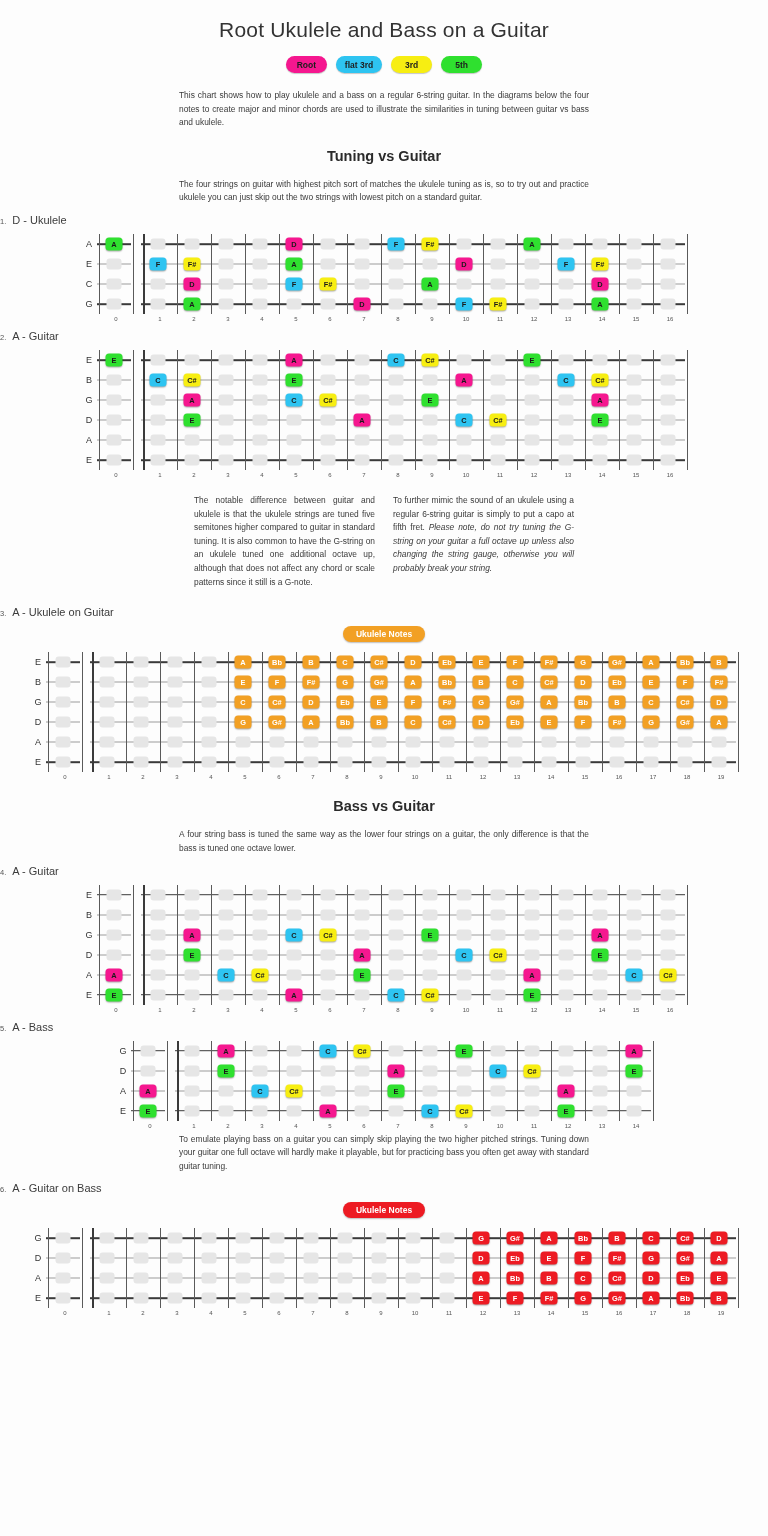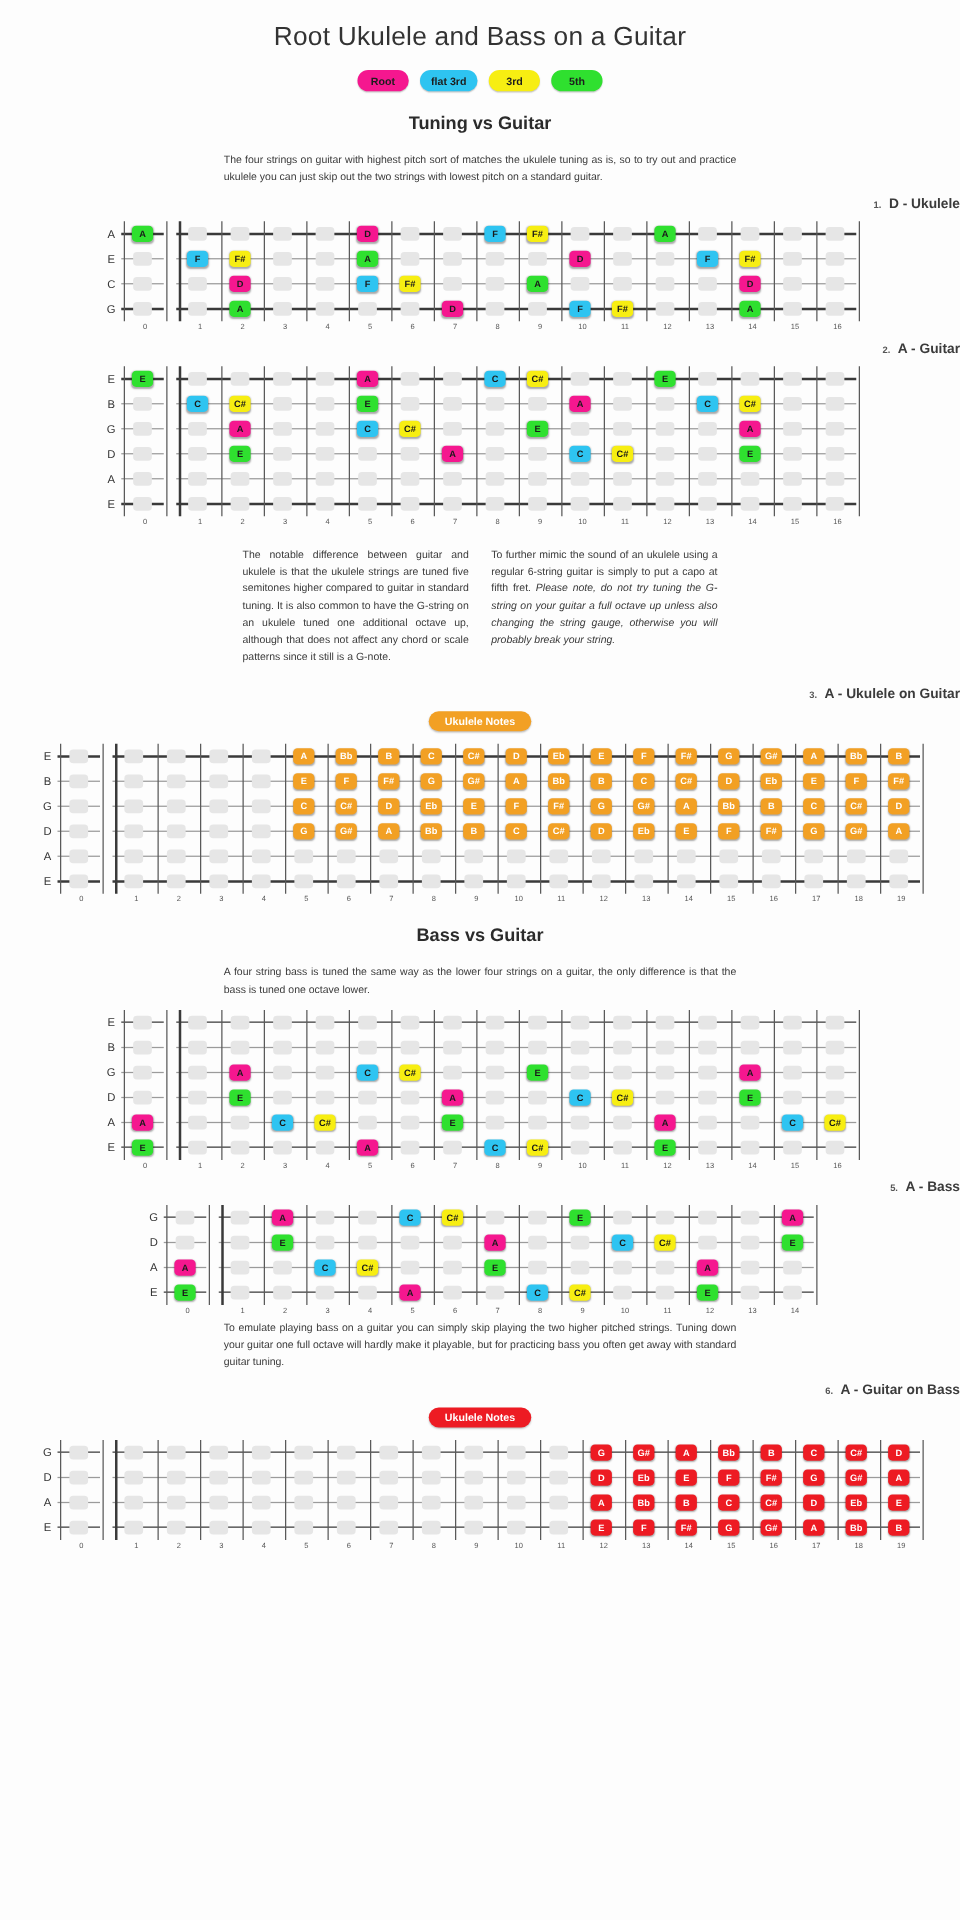--- a/index.html
+++ b/index.html
@@ -44,25 +44,25 @@
   }
   .narrow { width: 410px; margin: 0 auto; }
   h2.section {
     text-align: center;
     font-size: 14.5px;
     font-weight: bold;
     margin: 18px 0 14px 0;
     color: #2b2b2b;
   }
   .diagram-title {
-    text-align: right;
+    text-align: left;
     font-size: 11px;
     color: #3b3b3b;
     margin: 8px 0 8px 0;
-    font-weight: 700;
+    font-weight: 400;
   }
   .diagram-title .num { font-size: 7.5px; color: #555; margin-right: 6px; }
 
   .badge-row { display: flex; justify-content: center; margin: 2px 0 10px 0; }
   .badge {
     border-radius: 9px; height: 16px; padding: 0 13px;
     display: flex; align-items: center; justify-content: center;
     font-size: 8.5px; font-weight: bold; color: #fff;
     box-shadow: 0 1px 1.5px rgba(0,0,0,.25);
   }
@@ -143,20 +143,23 @@
 
   <h1 class="title">Root Ukulele and Bass on a Guitar</h1>
 
   <div class="legend">
       <div class="pill" style="background: rgb(245, 23, 143);">Root</div>
       <div class="pill" style="background: rgb(46, 196, 241);">flat 3rd</div>
       <div class="pill" style="background: rgb(247, 238, 18);">3rd</div>
       <div class="pill" style="background: rgb(47, 224, 47);">5th</div>
     </div>
 
+  <div class="narrow">
+    <p class="body">This chart shows how to play ukulele and a bass on a regular 6-string guitar. In the diagrams below the four notes to create major and minor chords are used to illustrate the similarities in tuning between guitar vs bass and ukulele.</p>
+  </div>
 
   <h2 class="section">Tuning vs Guitar</h2>
   <div class="narrow">
     <p class="body">The four strings on guitar with highest pitch sort of matches the ukulele tuning as is, so to try out and practice ukulele you can just skip out the two strings with lowest pitch on a standard guitar.</p>
   </div>
 
   <div id="fb1">
       <div class="diagram-title"><span class="num">1.</span><span>D - Ukulele</span></div>
       <div class="fb-wrap">
         <div class="fb" style="width: 606px;">
@@ -1428,20 +1431,21 @@
         </div>
       </div>
     </div>
 
   <h2 class="section">Bass vs Guitar</h2>
   <div class="narrow">
     <p class="body">A four string bass is tuned the same way as the lower four strings on a guitar, the only difference is that the bass is tuned one octave lower.</p>
   </div>
 
   <div id="fb4">
+      <div class="diagram-title"><span class="num">4.</span><span>A - Guitar</span></div>
       <div class="fb-wrap">
         <div class="fb" style="width: 606px;">
           <div class="fb-strings" style="position: relative;">
             <div class="fb-row">
               <div class="fb-label">E</div>
               <div class="fb-open" style="width: 34px;">
                 <div class="strline thick"></div>
                 <div class="ghost"></div>
               </div>
               <div style="width: 10px; height: 20px;"></div>

